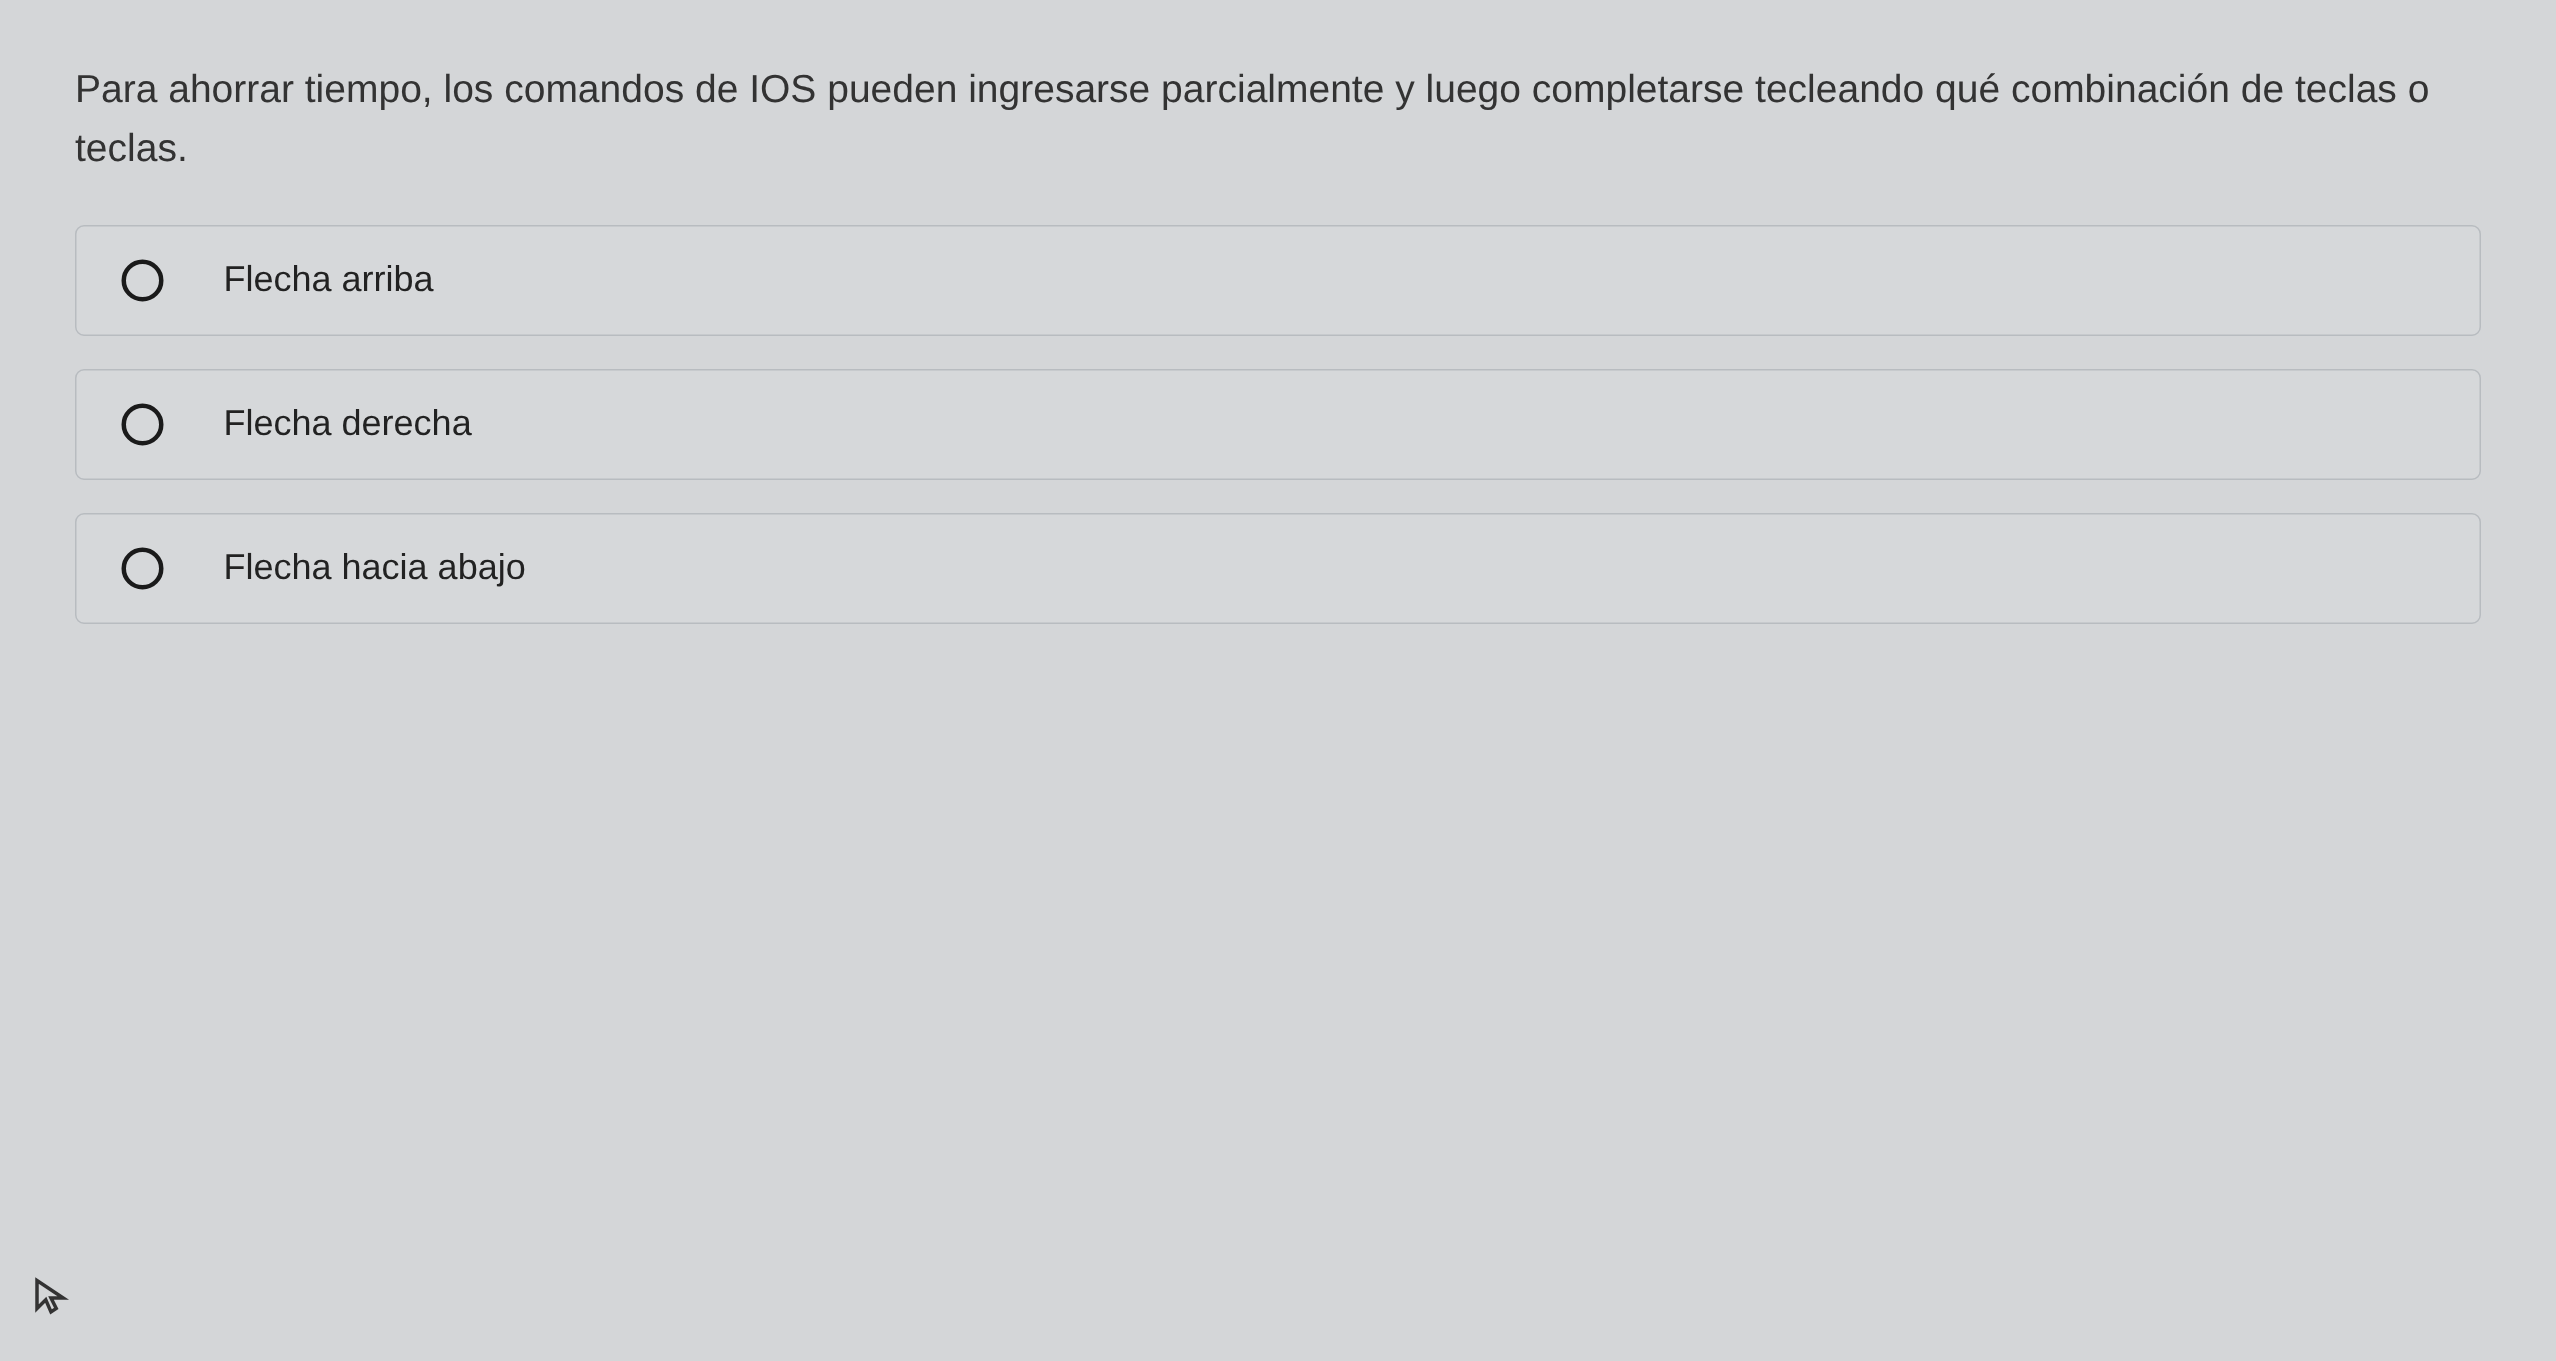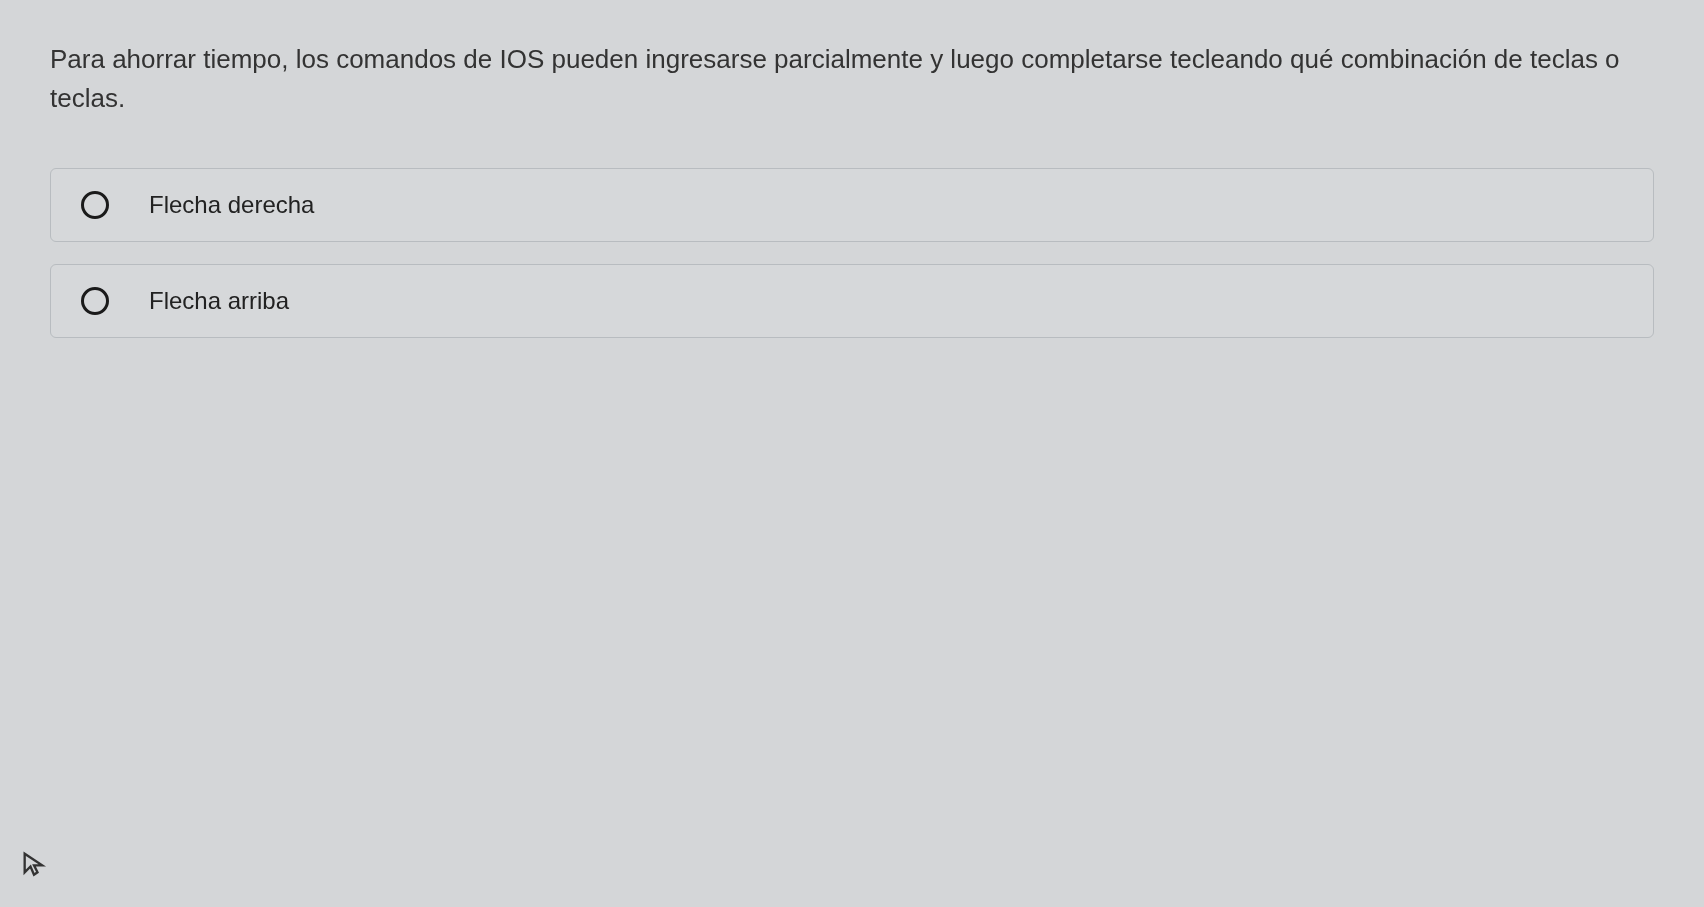--- a/index.html
+++ b/index.html
@@ -8,21 +8,21 @@
       background: #d4d6d8;
       width: 1704px;
       height: 907px;
       padding: 40px 50px 0 50px;
       color: #2a2a2a;
       position: relative;
     }
     .question-text {
       font-size: 26px;
       line-height: 1.5;
-      margin-bottom: 50px;
+      margin-bottom: 32px;
       color: #333;
     }
     .options {
       display: flex;
       flex-direction: column;
       gap: 22px;
     }
     .option {
       border: 1px solid #b8bcc0;
       border-radius: 6px;
@@ -55,29 +55,33 @@
   </style>
 </head>
 <body>
 
 <div class="question-text">Para ahorrar tiempo, los comandos de IOS pueden ingresarse parcialmente y luego completarse tecleando qué combinación de teclas o teclas.</div>
 
 <div class="options">
 
   <div class="option">
     <span class="radio"></span>
-    <span class="option-label">Flecha derecha</span>
+    <span class="option-label">Flecha arriba</span>
   </div>
 
   <div class="option">
     <span class="radio"></span>
-    <span class="option-label">Flecha arriba</span>
+    <span class="option-label">Flecha derecha</span>
   </div>
 
 
+  <div class="option">
+    <span class="radio"></span>
+    <span class="option-label">Flecha hacia abajo</span>
+  </div>
 
 
 
 </div>
 
 <svg class="cursor-icon" viewBox="0 0 24 24" fill="none" stroke="#333" stroke-width="2">
   <path d="M4 4 L4 20 L9 15 L12 22 L15 20 L12 14 L19 14 Z" fill="none"></path>
 </svg>
 
 </body></html>

